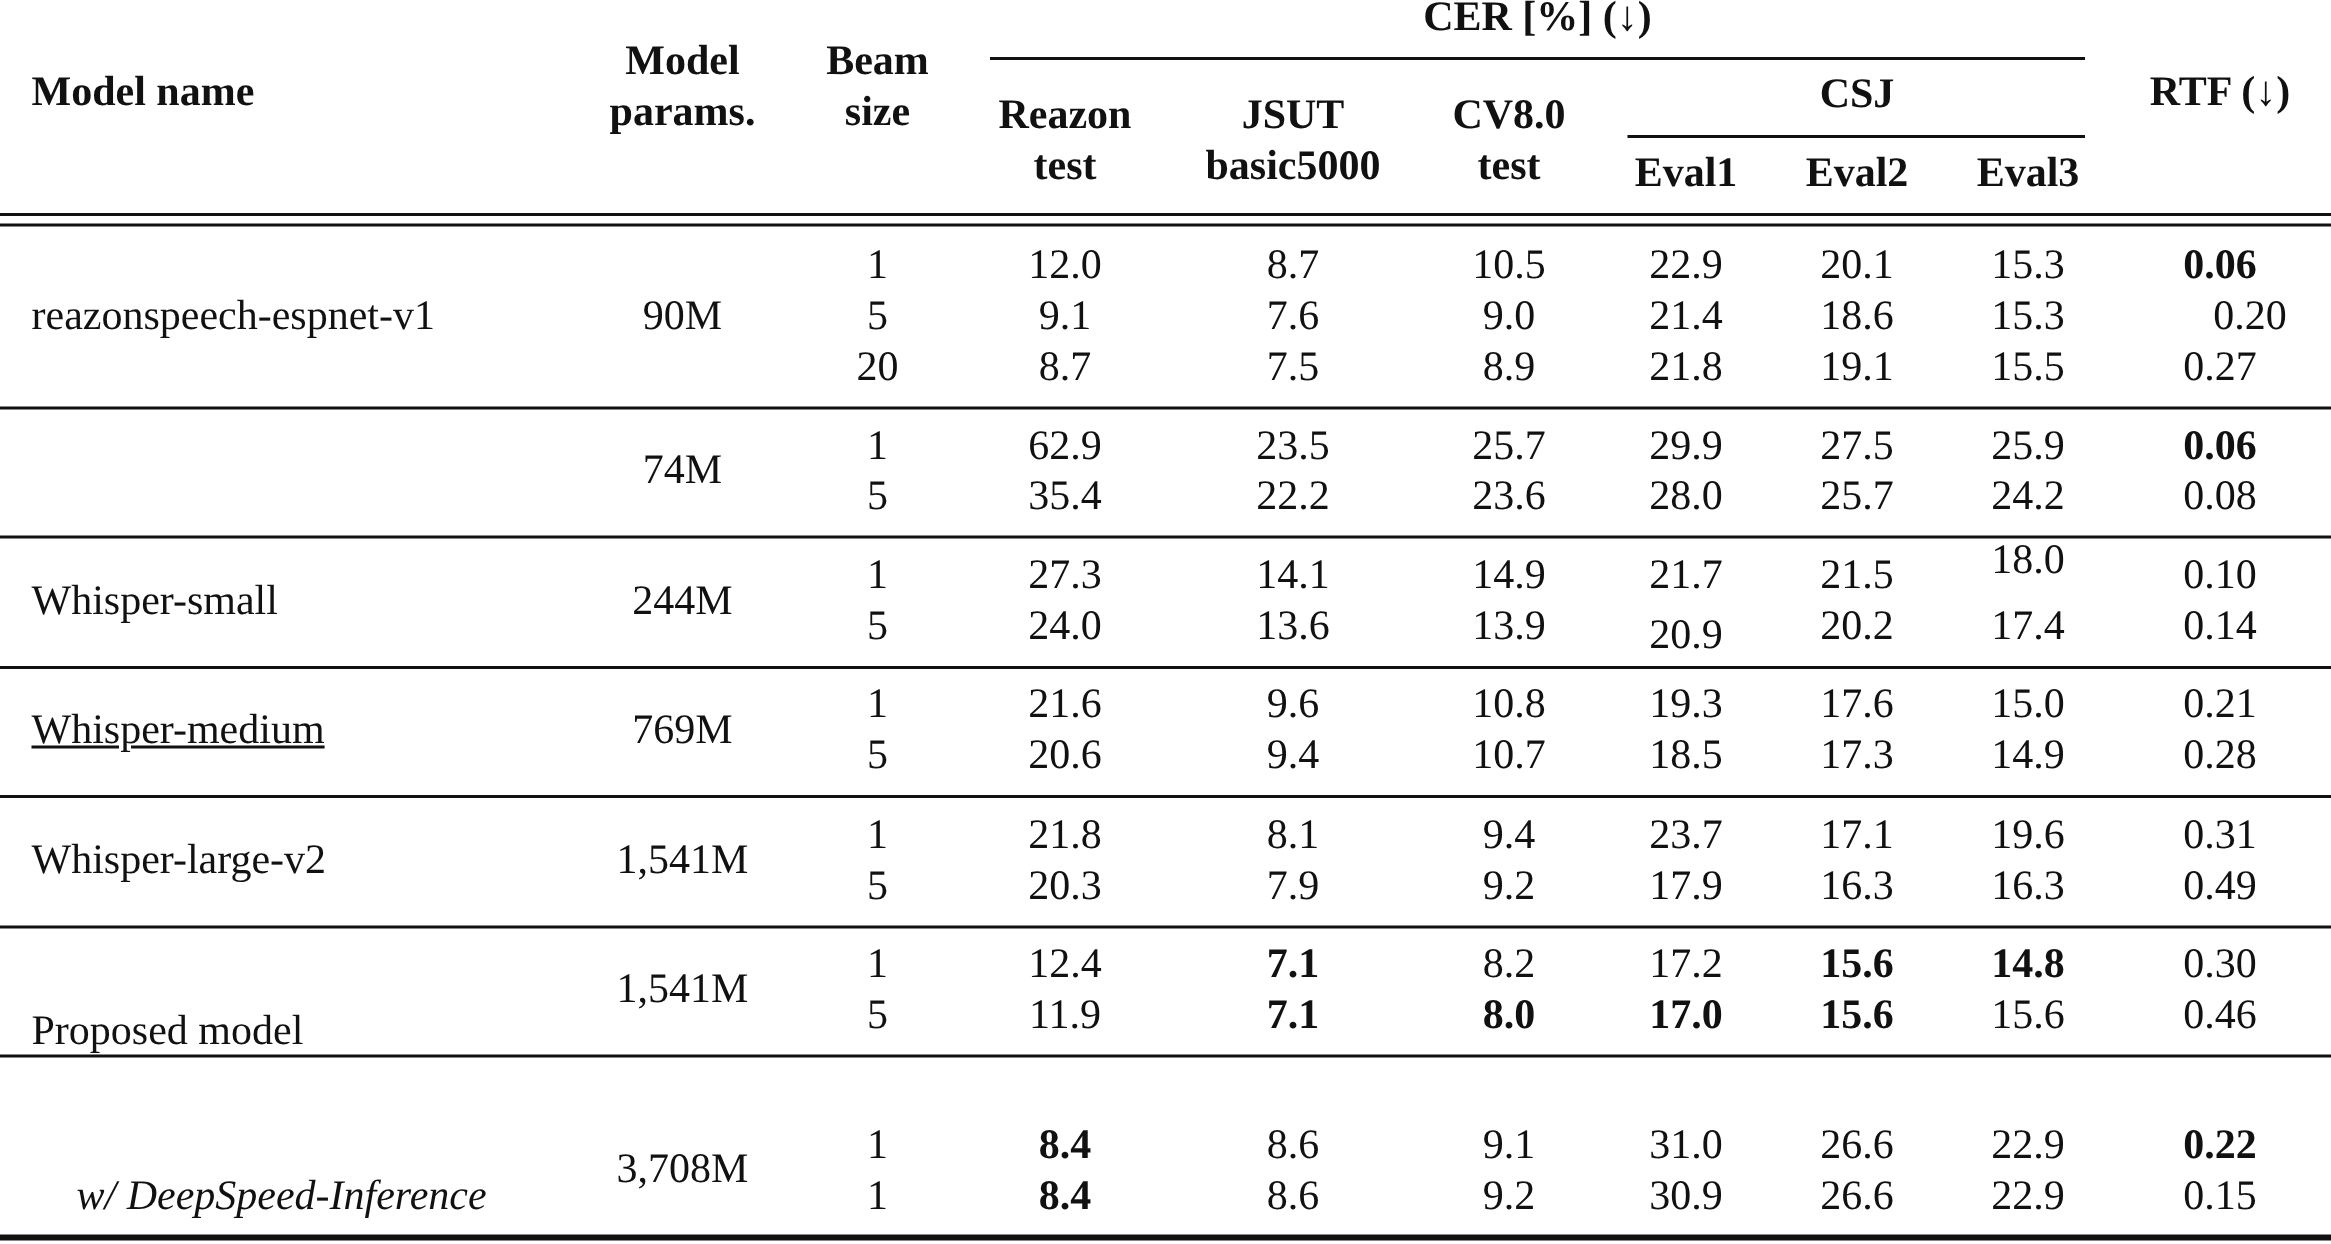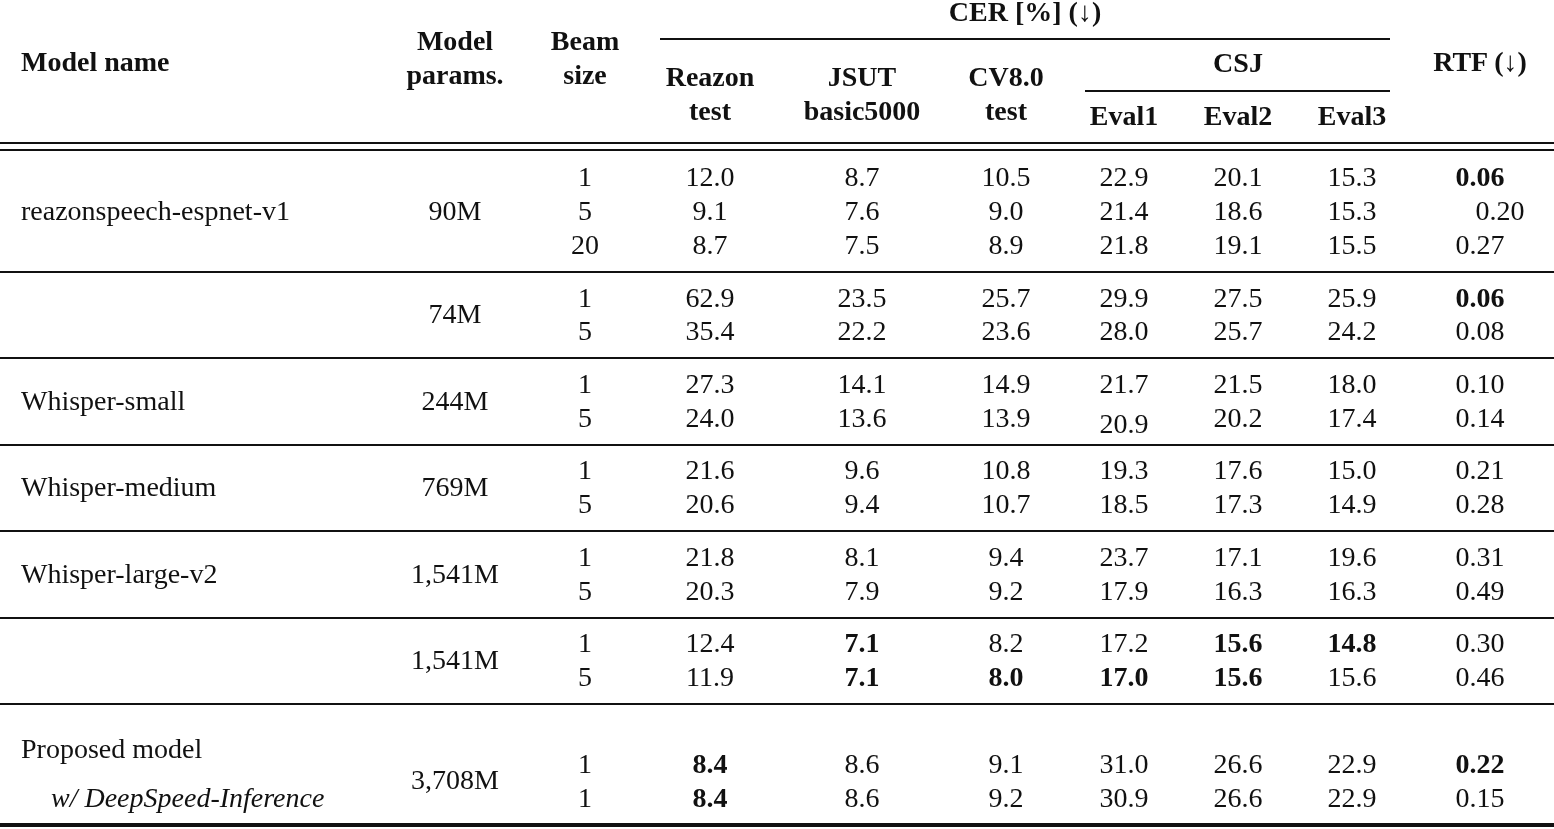--- a/index.html
+++ b/index.html
@@ -100,36 +100,36 @@
 
   <div class="t" style="left:21px;top:384px;">Whisper-small</div>
   <div class="t c" style="left:455px;top:384px;">244M</div>
   <div>
     <div class="t c" style="left:585px;top:367px;">1</div>
     <div class="t c" style="left:710px;top:367px;">27.3</div>
     <div class="t c" style="left:862px;top:367px;">14.1</div>
     <div class="t c" style="left:1006px;top:367px;">14.9</div>
     <div class="t c" style="left:1124px;top:367px;text-align:center;">21.7</div>
     <div class="t c" style="left:1238px;top:367px;">21.5</div>
-    <div class="t c" style="left:1352px;top:367px;">18.0</div>
+    <div class="t c" style="left:1352px;top:357px;">18.0</div>
     <div class="t c" style="left:1480px;top:367px;">0.10</div>
   </div>
   <div>
     <div class="t c" style="left:585px;top:401px;">5</div>
     <div class="t c" style="left:710px;top:401px;">24.0</div>
     <div class="t c" style="left:862px;top:401px;">13.6</div>
     <div class="t c" style="left:1006px;top:401px;">13.9</div>
     <div class="t c" style="left:1124px;top:407px;">20.9</div>
     <div class="t c" style="left:1238px;top:401px;">20.2</div>
     <div class="t c" style="left:1352px;top:401px;">17.4</div>
     <div class="t c" style="left:1480px;top:401px;">0.14</div>
   </div>
   <div class="rule" style="top:444px;height:2px;"></div>
 
-  <div class="t" style="left:21px;top:470px;">Whisper-medium</div>
+  <div class="t" style="left:21px;top:470px;text-decoration:underline;">Whisper-medium</div>
   <div class="t c" style="left:455px;top:470px;">769M</div>
   <div>
     <div class="t c" style="left:585px;top:453px;">1</div>
     <div class="t c" style="left:710px;top:453px;">21.6</div>
     <div class="t c" style="left:862px;top:453px;">9.6</div>
     <div class="t c" style="left:1006px;top:453px;">10.8</div>
     <div class="t c" style="left:1124px;top:453px;">19.3</div>
     <div class="t c" style="left:1238px;top:453px;">17.6</div>
     <div class="t c" style="left:1352px;top:453px;">15.0</div>
     <div class="t c" style="left:1480px;top:453px;">0.21</div>
@@ -186,21 +186,21 @@
     <div class="t c" style="left:710px;top:660px;">11.9</div>
     <div class="t c b" style="left:862px;top:660px;">7.1</div>
     <div class="t c b" style="left:1006px;top:660px;">8.0</div>
     <div class="t c b" style="left:1124px;top:660px;">17.0</div>
     <div class="t c b" style="left:1238px;top:660px;">15.6</div>
     <div class="t c" style="left:1352px;top:660px;">15.6</div>
     <div class="t c" style="left:1480px;top:660px;">0.46</div>
   </div>
   <div class="rule" style="top:703px;height:2px;"></div>
 
-  <div class="t" style="left:21px;top:732px;">Proposed model</div>
+  <div class="t" style="left:21px;top:671px;">Proposed model</div>
   <div class="t i" style="left:51px;top:781px;">w/ DeepSpeed-Inference</div>
   <div class="t c" style="left:455px;top:763px;">3,708M</div>
   <div>
     <div class="t c" style="left:585px;top:747px;">1</div>
     <div class="t c b" style="left:710px;top:747px;">8.4</div>
     <div class="t c" style="left:862px;top:747px;">8.6</div>
     <div class="t c" style="left:1006px;top:747px;">9.1</div>
     <div class="t c" style="left:1124px;top:747px;">31.0</div>
     <div class="t c" style="left:1238px;top:747px;">26.6</div>
     <div class="t c" style="left:1352px;top:747px;">22.9</div>

